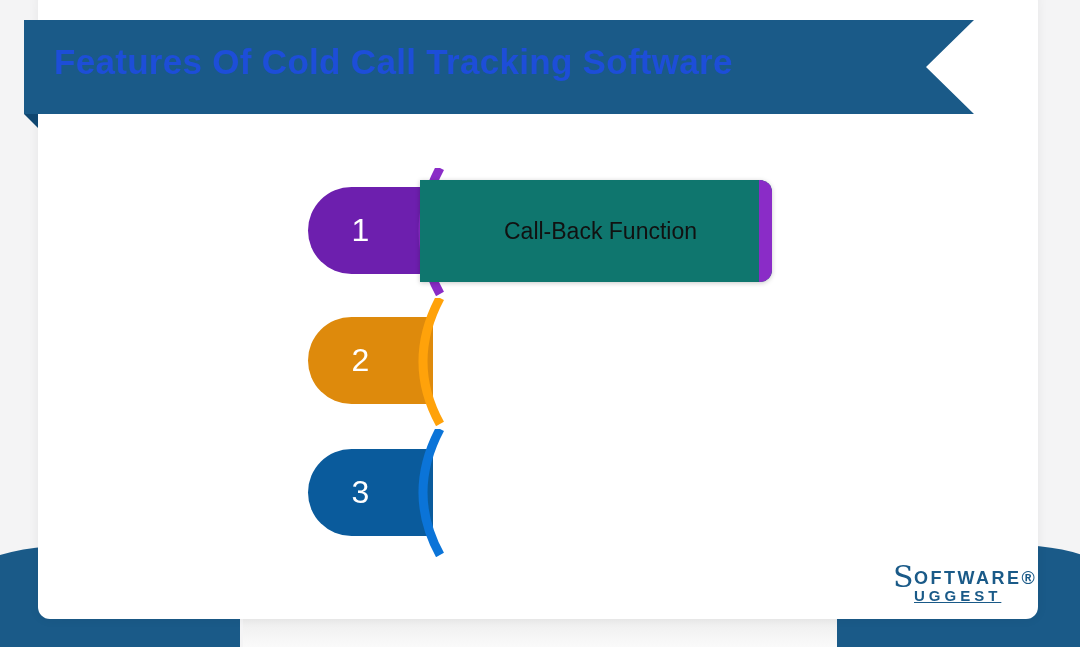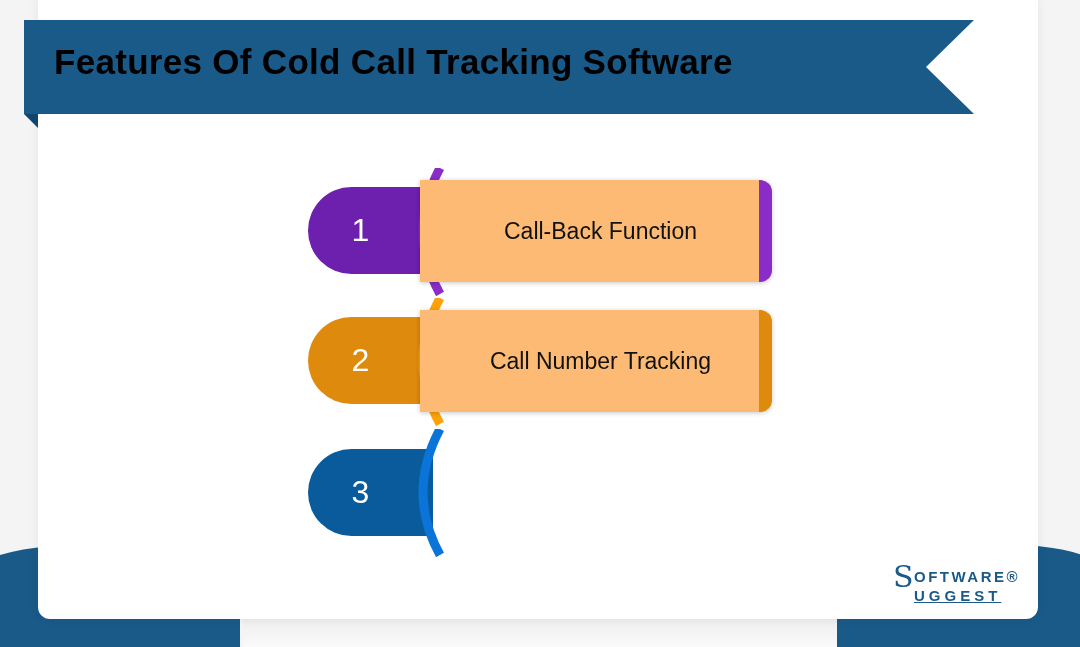--- a/index.html
+++ b/index.html
@@ -4,31 +4,31 @@
 <style>
   html, body { margin:0; padding:0; }
   body { width:1080px; height:647px; position:relative; overflow:hidden; background:#f4f4f5; font-family:"Liberation Sans", sans-serif; }
   .bg-blob { position:absolute; background:#1a5a88; }
   .bg-left { left:-60px; top:545px; width:300px; height:200px; border-radius:45% 0 0 0 / 30% 0 0 0; }
   .bg-right { left:836px; top:545px; width:300px; height:200px; border-radius:0 40% 0 0 / 0 30% 0 0; }
   .bg-mid { position:absolute; left:243px; top:619px; width:594px; height:28px; background:linear-gradient(#eeeeee,#fafafa); }
   .card { position:absolute; left:38px; top:-10px; width:1000px; height:629px; background:#ffffff; border-radius:12px; box-shadow:0 0 12px rgba(0,0,0,0.06); }
   .banner { position:absolute; left:24px; top:20px; width:950px; height:94px; }
   .banner svg { position:absolute; left:0; top:0; }
-  .banner-title { position:absolute; left:30px; top:22px; color:#000000; font-size:35px; font-weight:bold; letter-spacing:0.3px; white-space:nowrap; }
+  .banner-title { position:absolute; left:30px; top:22px; color:#1d4ed8; font-size:35px; font-weight:bold; letter-spacing:0.3px; white-space:nowrap; }
   .row { position:absolute; left:308px; width:470px; height:128px; }
   .pill { position:absolute; left:0; width:125px; height:87px; border-radius:44px 0 0 44px; }
   .pill-num { position:absolute; left:0; width:105px; text-align:center; color:#ffffff; font-size:32px; line-height:87px; }
   .swoosh { position:absolute; left:90px; top:0; }
-  .feat-card { position:absolute; left:112px; width:352px; height:102px; background:#fdba74; border-radius:0 12px 12px 0; box-shadow:0 1px 5px rgba(0,0,0,0.22); overflow:hidden; }
+  .feat-card { position:absolute; left:112px; width:352px; height:102px; background:#0f766e; border-radius:0 12px 12px 0; box-shadow:0 1px 5px rgba(0,0,0,0.22); overflow:hidden; }
   .feat-stripe { position:absolute; right:0; top:0; width:13px; height:100%; }
   .feat-label { position:absolute; left:0; right:13px; top:0; line-height:102px; text-align:center; font-size:23px; color:#111; padding-left:22px; box-sizing:border-box; white-space:nowrap; }
   .logo { position:absolute; left:893px; top:565px; width:140px; height:45px; color:#1a5a88; }
   .logo-s1 { position:absolute; left:0; top:-6px; font-family:"DejaVu Serif", serif; font-size:30px; }
-  .logo-t1 { position:absolute; left:21px; top:3px; font-size:15px; letter-spacing:2.5px; font-weight:bold; }
+  .logo-t1 { position:absolute; left:21px; top:3px; font-size:18px; letter-spacing:2.5px; font-weight:bold; }
   .logo-t2 { position:absolute; left:21px; top:22px; font-size:15px; letter-spacing:4px; font-weight:bold;text-decoration:underline; }
 </style>
 </head>
 <body>
 
 <div class="bg-blob bg-left"></div>
 <div class="bg-blob bg-right"></div>
 <div class="bg-mid"></div>
 
 <div class="card"></div>
@@ -54,24 +54,20 @@
   </div>
 </div>
 
 <div class="row" style="top:298px;">
   <div class="pill" style="top:19px;background:#de8a0c;">
     <div class="pill-num">2</div>
   </div>
   <svg class="swoosh" width="50" height="128">
     <path d="M42,0 Q8,64 42,126" stroke="#ffa20a" stroke-width="9" fill="none"></path>
   </svg>
-  <div class="feat-card" style="top:12px;">
-    <div class="feat-stripe" style="background:#de8a0c;"></div>
-    <div class="feat-label">Call Number Tracking</div>
-  </div>
 </div>
 
 <div class="row" style="top:429px;">
   <div class="pill" style="top:20px;background:#0a5b9c;">
     <div class="pill-num">3</div>
   </div>
   <svg class="swoosh" width="50" height="128">
     <path d="M42,0 Q8,64 42,126" stroke="#0b74d8" stroke-width="9" fill="none"></path>
   </svg>
 </div>

